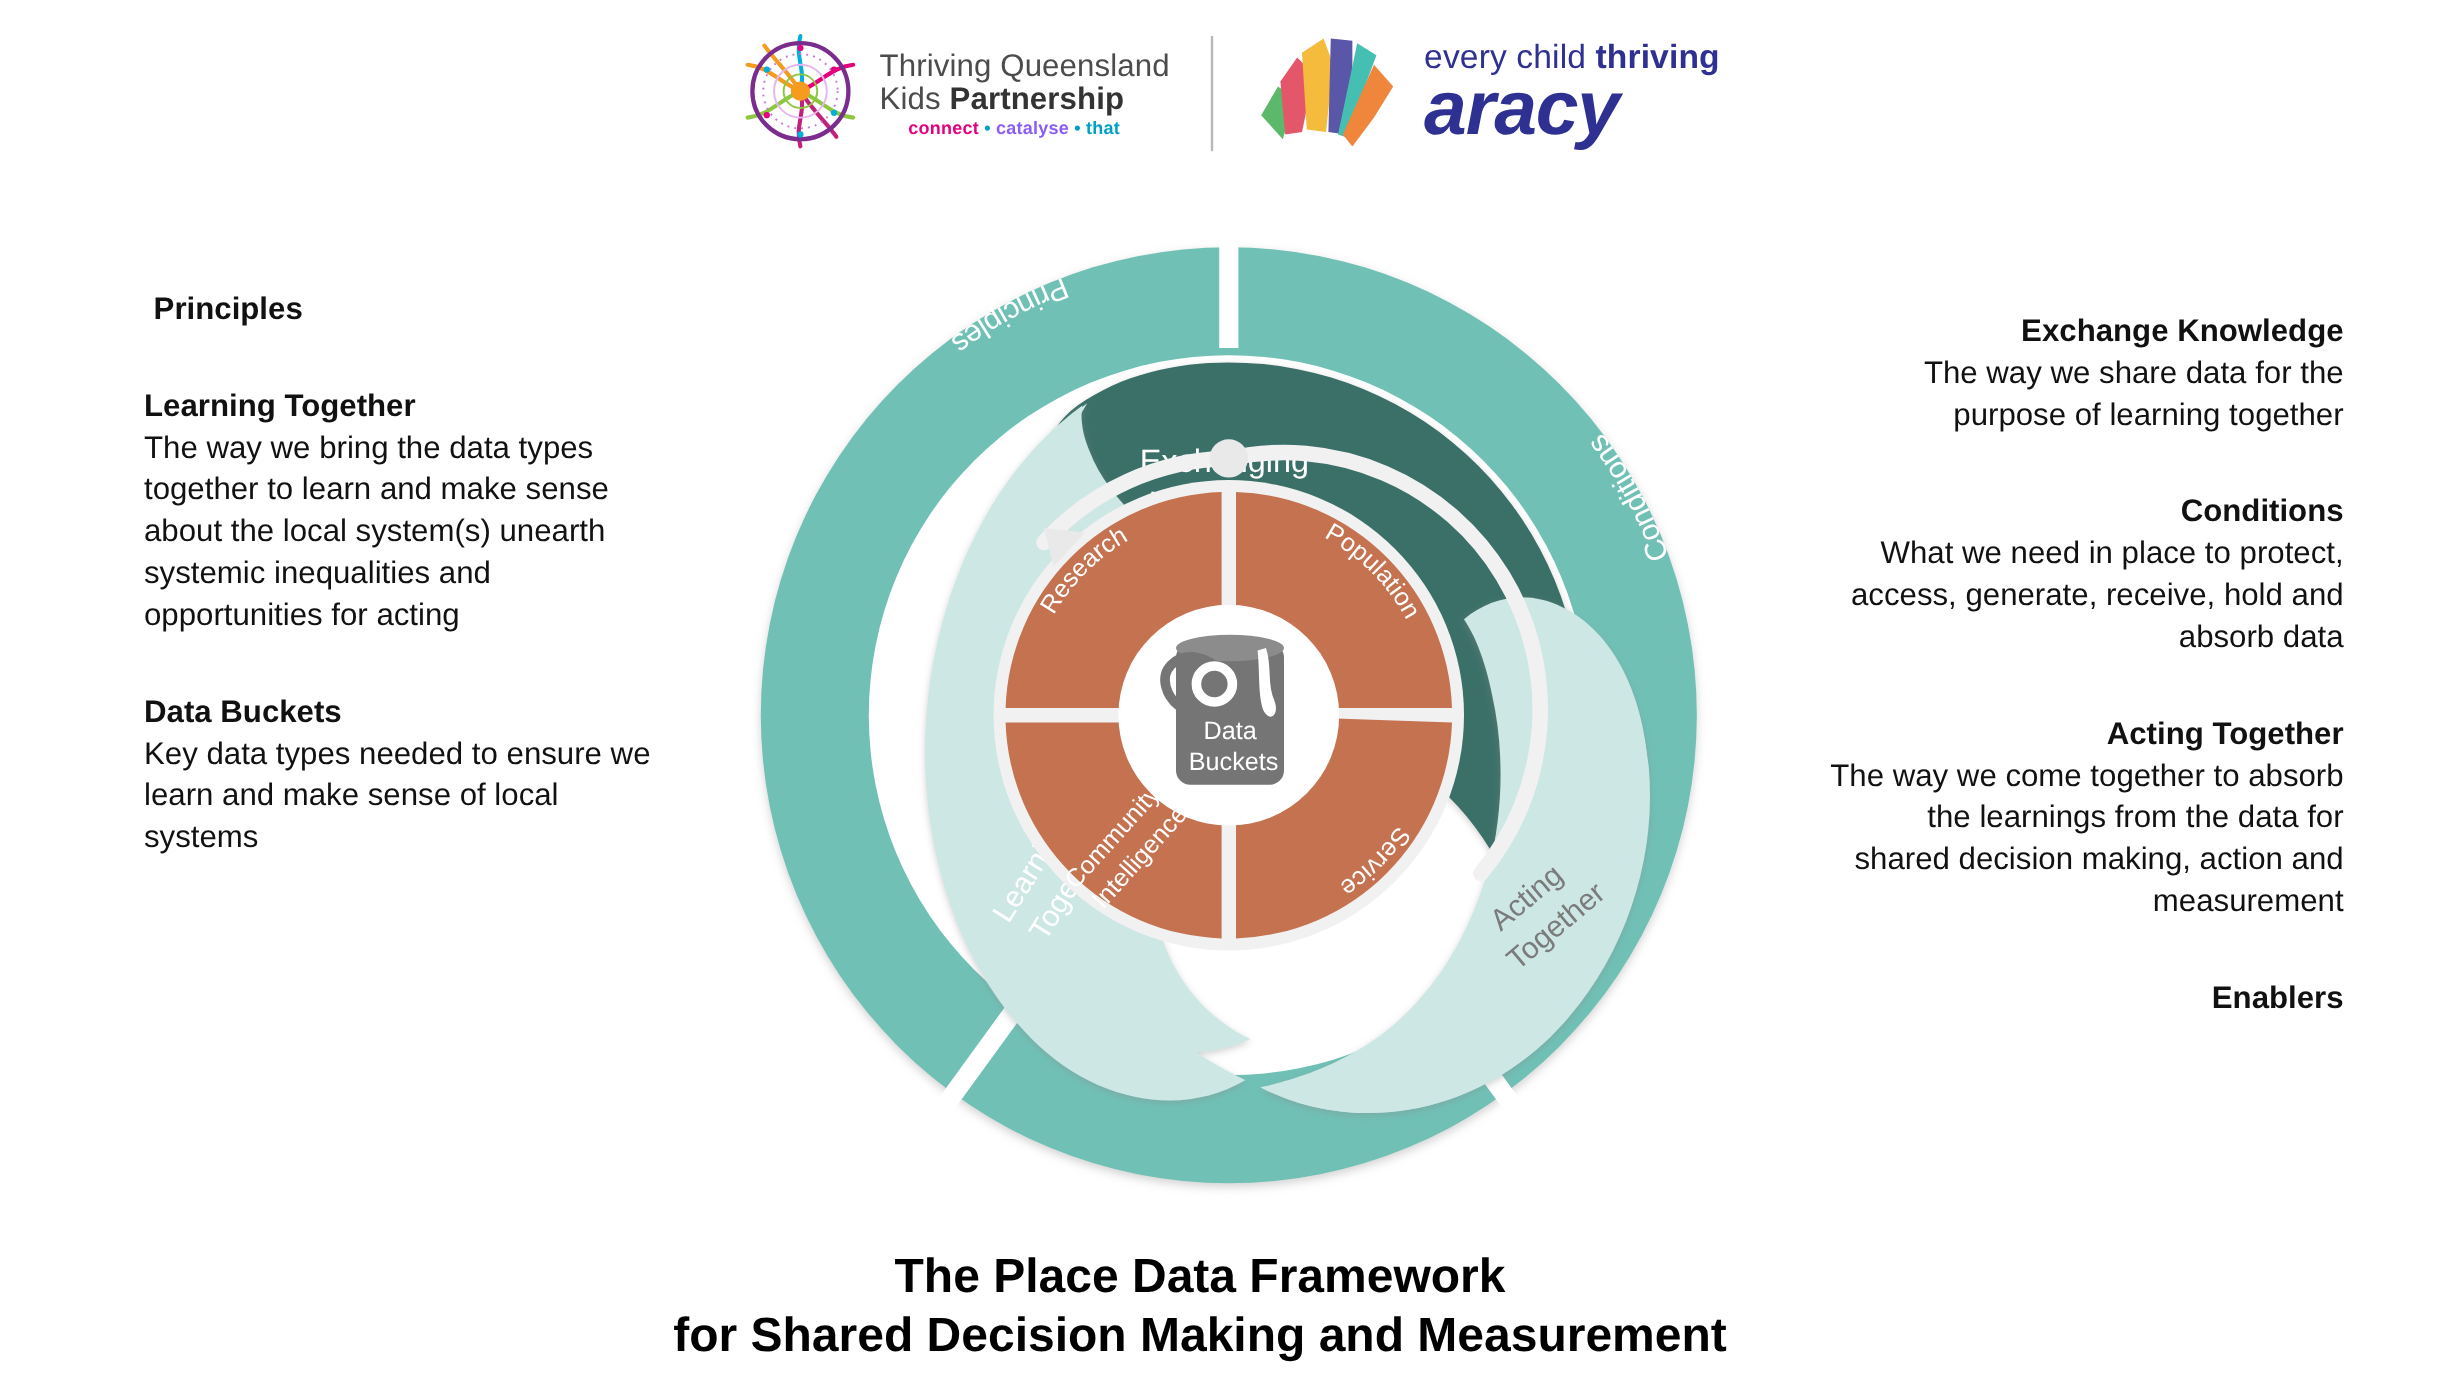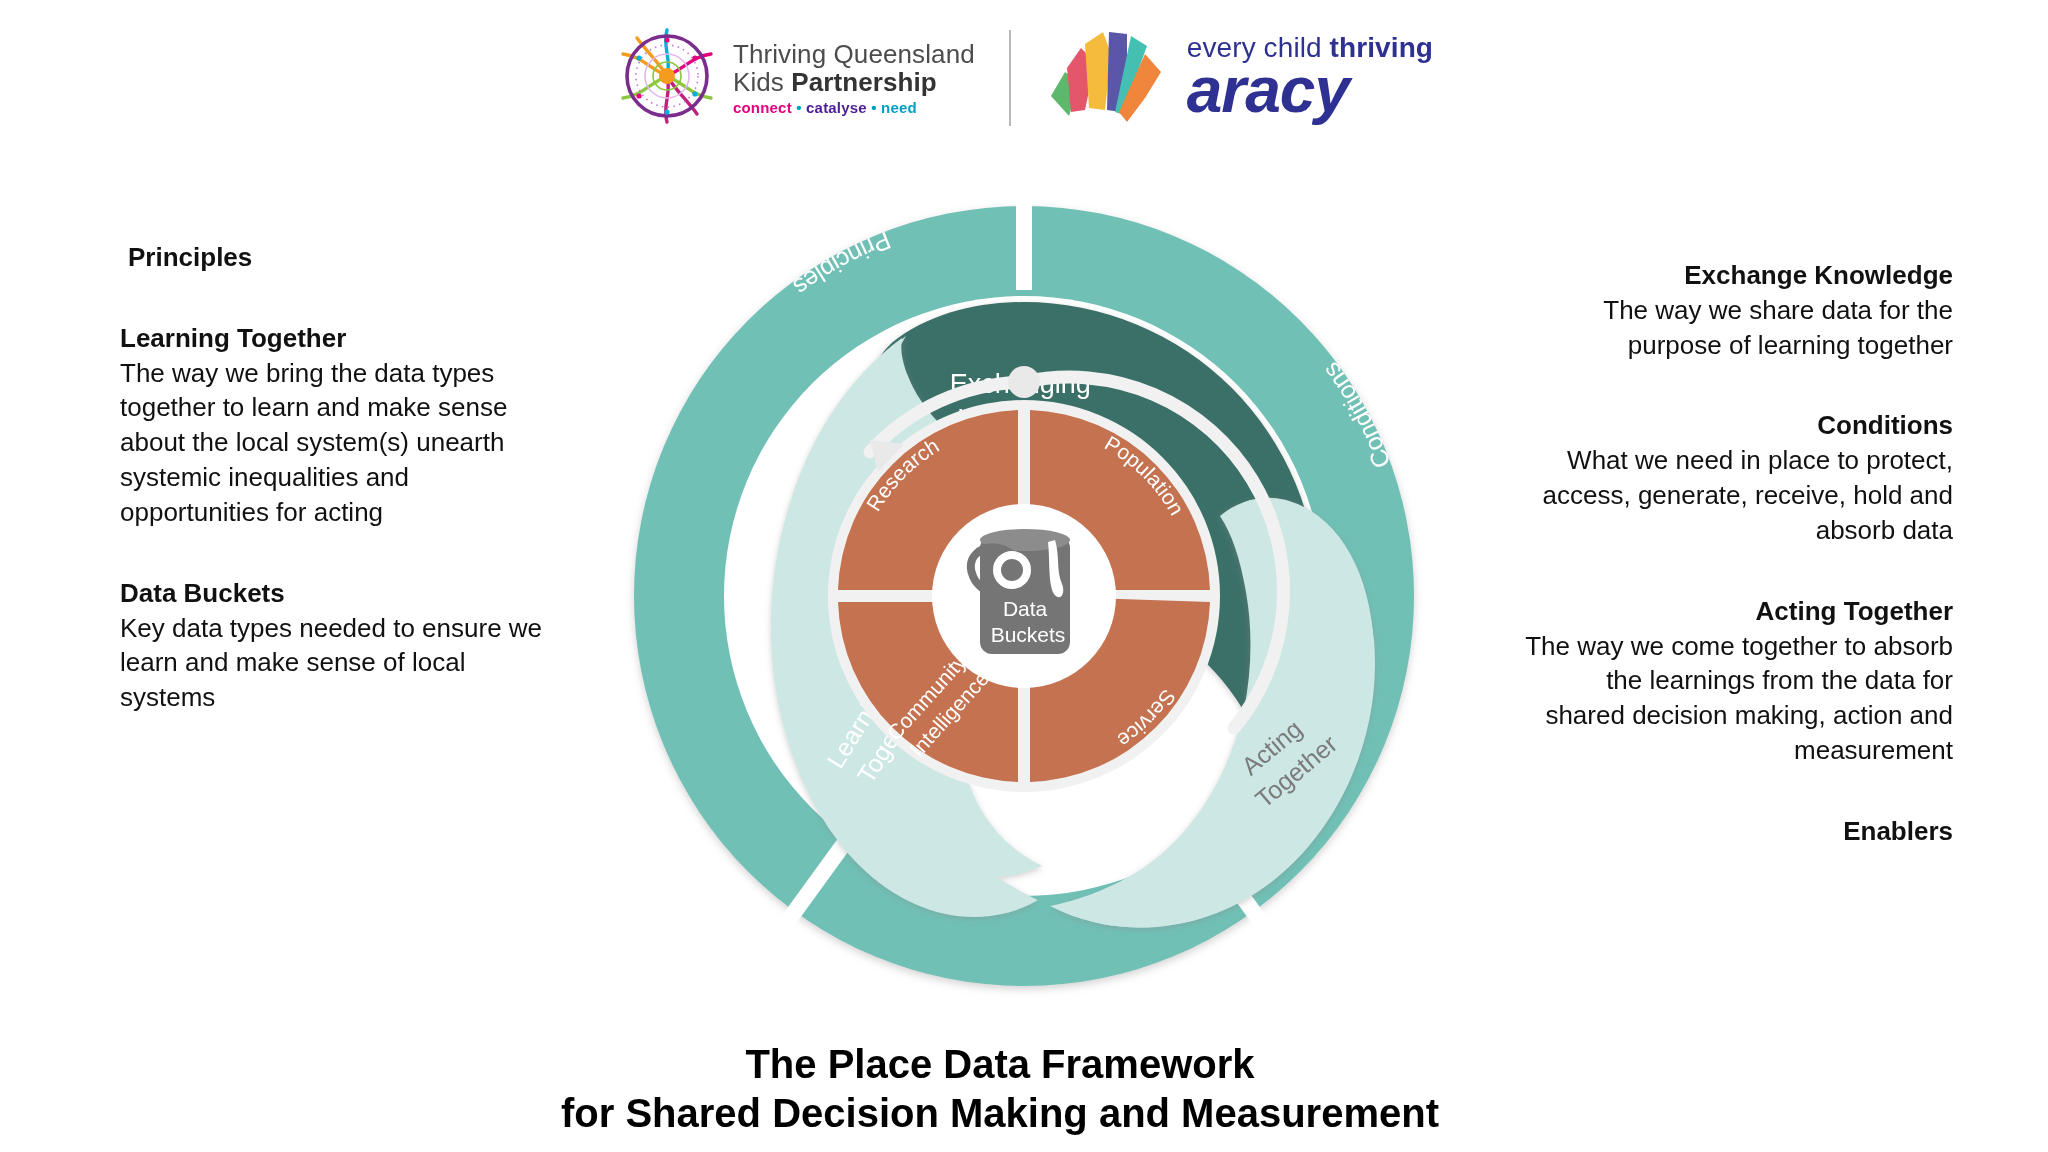--- a/index.html
+++ b/index.html
@@ -13,23 +13,23 @@
     position:absolute;left:0;top:18px;width:2048px;height:120px;
     display:flex;align-items:center;justify-content:center;gap:0px;
   }
   .logo-block{display:flex;align-items:center;}
   #tqkp-logo{gap:14px;}
   .tqkp-text{line-height:1.08;}
   .tqkp-l1{font-size:26px;color:#4c4c4c;letter-spacing:.1px;}
   .tqkp-l2{font-size:26px;color:#4c4c4c;letter-spacing:.1px;}
   .tqkp-l2 b{color:#333;font-weight:bold;}
   .tqkp-tag{font-size:15px;font-weight:bold;margin-top:4px;letter-spacing:.2px;}
-  .tqkp-tag .c1{color:#e4007f;}
+  .tqkp-tag .c1{color:#e4007f;margin-left:24px;}
   .tqkp-tag .dot{color:#00a0c6;}
-  .tqkp-tag .c2{color:#4c1d95;}
+  .tqkp-tag .c2{color:#8b5cf6;}
   .tqkp-tag .c3{color:#00a0c6;}
   #logo-divider{
     width:2px;height:96px;background:#b9b9b9;margin:0 34px;
   }
   #aracy-logo{gap:16px;}
   .aracy-text{line-height:1;}
   .aracy-tag{font-size:28px;color:#2e3191;letter-spacing:.1px;}
   .aracy-tag b{font-weight:bold;}
   .aracy-word{font-size:64px;color:#2e3191;font-weight:bold;letter-spacing:-1px;margin-top:-4px;font-style:italic;}
 
@@ -92,21 +92,21 @@
           <circle cx="52" cy="88" r="2.6"></circle>
             <circle cx="80" cy="70" r="2.6"></circle>
           <circle cx="24" cy="34" r="2.6"></circle>
         </g>
         <circle cx="52" cy="52" r="8" fill="#f59b1e"></circle>
       </svg>
     </span>
     <span class="tqkp-text">
       <div class="tqkp-l1">Thriving Queensland</div>
       <div class="tqkp-l2"><span>Kids </span><b>Partnership</b></div>
-      <div class="tqkp-tag"><span class="c1">connect</span><span class="dot"> • </span><span class="c2">catalyse</span><span class="dot"> • </span><span class="c3">need</span></div>
+      <div class="tqkp-tag"><span class="c1">connect</span><span class="dot"> • </span><span class="c2">catalyse</span><span class="dot"> • </span><span class="c3">that</span></div>
     </span>
   </div>
 
   <div id="logo-divider"></div>
 
   <div class="logo-block" id="aracy-logo">
     <span>
       <svg width="126" height="104" viewBox="0 0 126 104" aria-hidden="true">
         <g>
           <path d="M6 72 L20 48 L34 58 L24 92 Z" fill="#5cb86b"></path>

